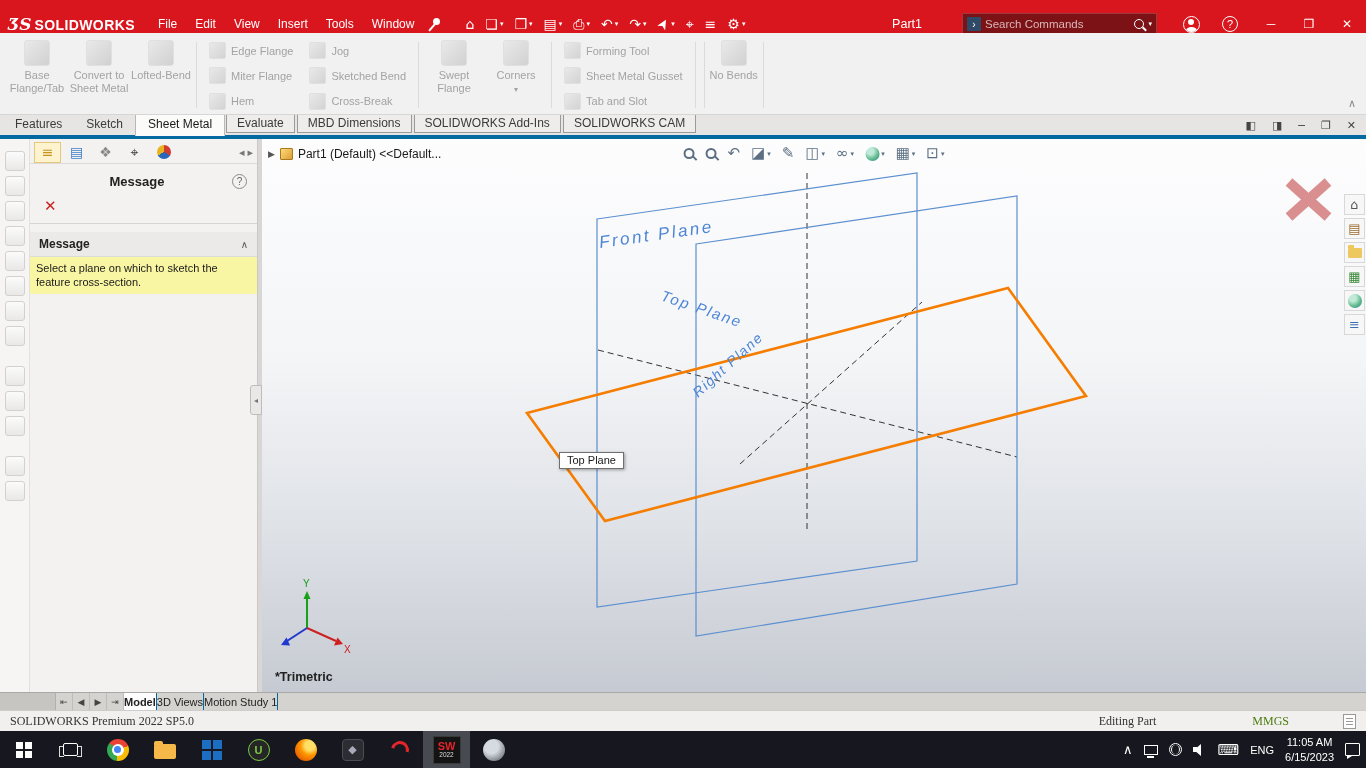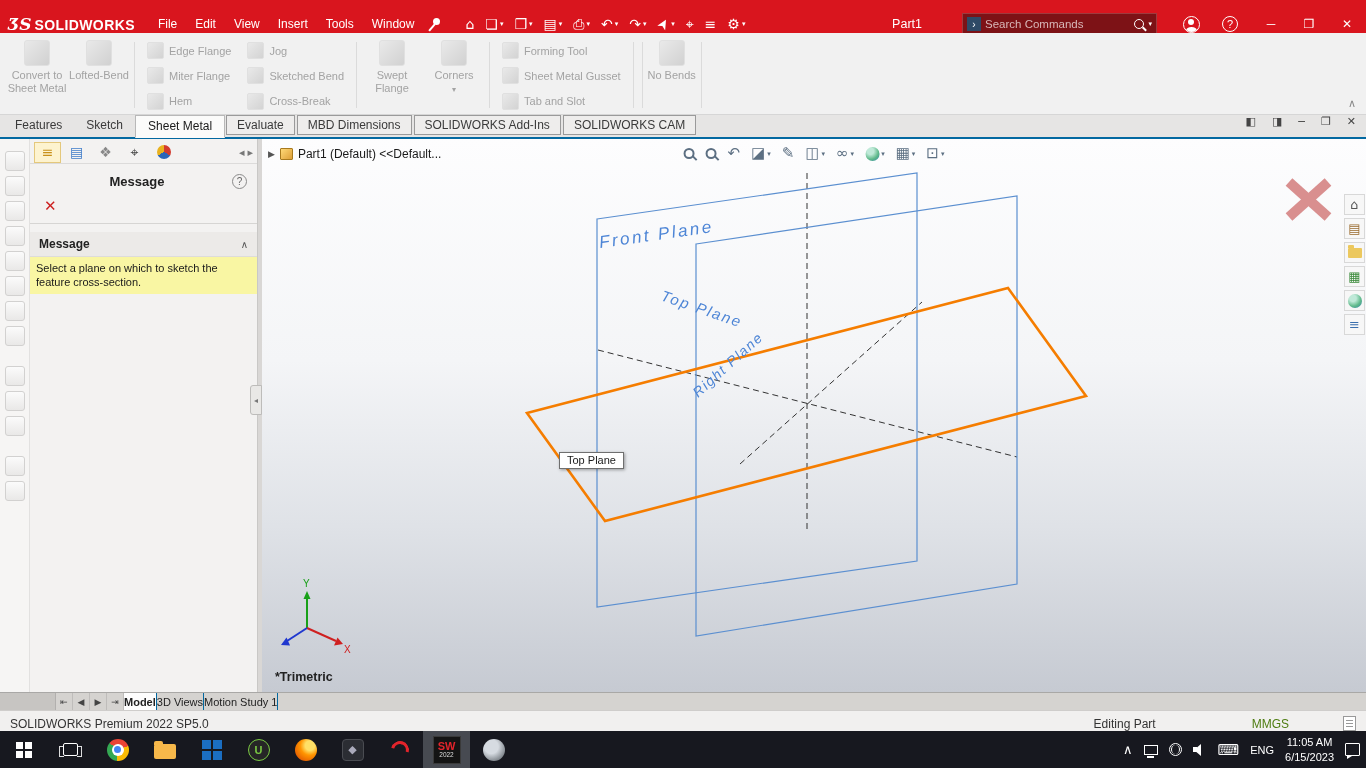--- a/index.html
+++ b/index.html
@@ -56,22 +56,22 @@
   .rbtn-l { width:62px; display:flex; flex-direction:column; align-items:center;
     padding-top:4px; gap:3px; font-size:11px; color:#a3a3a3; text-align:center; line-height:1.15; }
   .ricl { width:26px; height:26px; border-radius:3px; flex:none;
     background:linear-gradient(135deg,#e9e9e9,#d1d1d1); border:1px solid #e0e0e0; }
   .rsep { width:1px; background:#dbdbdb; margin:6px 4px; }
   .rgroup { display:flex; }
   .rcaret { font-size:8px; color:#a3a3a3; }
   .ribbon-collapse { position:absolute; right:10px; bottom:4px; color:#888; font-size:11px; }
 
   
-  .cmdtabs { height:24px; background:#e6e5e4; border-bottom:2px solid #0369a1;
-    display:flex; align-items:flex-start; padding-left:3px; font-size:12px; }
+  .cmdtabs { height:24px; background:#e6e5e4; border-bottom:4px solid #0369a1;
+    display:flex; align-items:flex-end; padding-left:3px; font-size:12px; }
   .ctab { padding:3px 12px 4px; color:#3a3a3a; }
   .ctab.active { background:#fbfbfa; border:1px solid #b8b8b8; border-bottom:1px solid #fbfbfa;
     margin-bottom:-1px; color:#1a1a1a; }
   .ctab.boxed { border:1px solid #9a9a9a; background:#eeedec; margin:0 1px 2px; padding:2px 10px; }
   .dwc { margin-left:auto; display:flex; align-items:center; gap:16px; padding:0 10px 3px 0;
     color:#444; font-size:11px; }
 
   
   .main { height:553px; display:flex; }
   .side-strip { width:30px; background:#f6f5f4; border-right:1px solid #e2e1e0;
@@ -142,21 +142,21 @@
     display:flex; align-items:stretch; font-size:11px; }
   .dt-splitter { width:56px; background:#c7c5c2; border-right:1px solid #b2b0ae; }
   .dt-nav { width:17px; display:flex; align-items:center; justify-content:center;
     color:#444; font-size:9px; border-right:1px solid #bfbdbb; font-family:"DejaVu Sans",sans-serif; }
   .dtab { padding:0 0; display:flex; align-items:center; color:#222;
     border-right:1px solid #0369a1; }
   .dtab.active { background:#fdfdfd; font-weight:bold; }
 
   
   .statusbar { height:21px; background:#f1f0ef; border-top:1px solid #cfcdcb;
-    display:flex; align-items:flex-end; font-size:12px; color:#333; padding:0 10px; }
+    display:flex; align-items:center; font-size:12px; color:#333; padding:0 10px;font-family:Liberation Serif, serif; }
   .sb-mode { margin-left:auto; margin-right:96px; }
   .sb-units { color:#4d7c0f; margin-right:54px; }
   .note-ic { width:13px; height:15px; border:1px solid #999; background:#fff; position:relative; }
   .note-ic::after { content:""; position:absolute; left:2px; top:3px; width:7px; height:1px;
     background:#999; box-shadow:0 3px 0 #999, 0 6px 0 #999; }
 
   
   .taskbar { height:37px; background:#17181f; display:flex; align-items:stretch; color:#fff; }
   .tslot { width:47px; display:flex; align-items:center; justify-content:center; flex:none; }
   .tslot.active { background:#474a51; }
@@ -279,20 +279,24 @@
   <span class="helpc">?</span>
   <span class="winbtn">─</span>
   <span class="winbtn icon-font">❐</span>
   <span class="winbtn icon-font">✕</span>
 </div>
 
 <div class="ribbon">
   <div class="rgroup">
     <div class="rbtn-l">
       <span class="ricl"></span>
+      <span>Base Flange/Tab</span>
+    </div>
+    <div class="rbtn-l">
+      <span class="ricl"></span>
       <span>Convert to Sheet Metal</span>
     </div>
     <div class="rbtn-l">
       <span class="ricl"></span>
       <span>Lofted-Bend</span>
     </div>
   </div>
   <div class="rsep"></div>
   <div class="rcol">
     <div class="rbtn-s">

